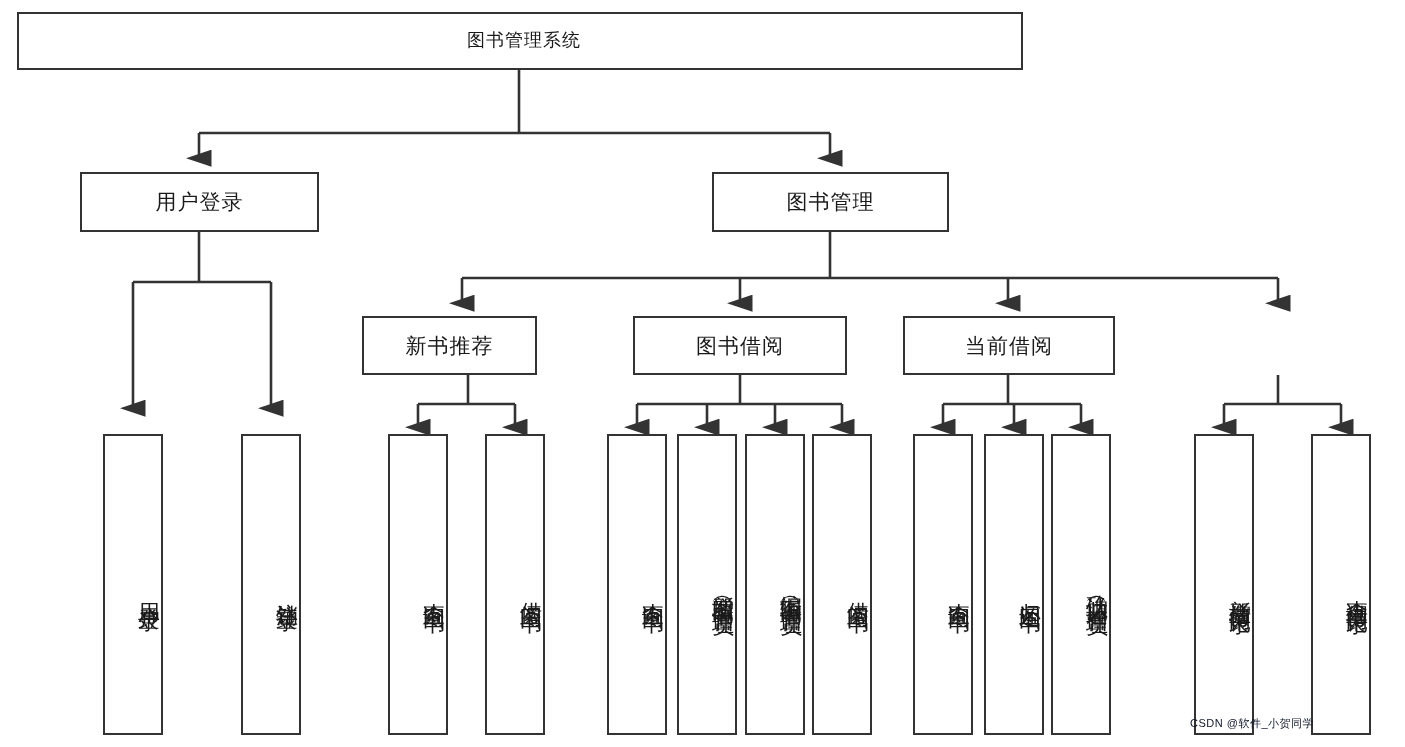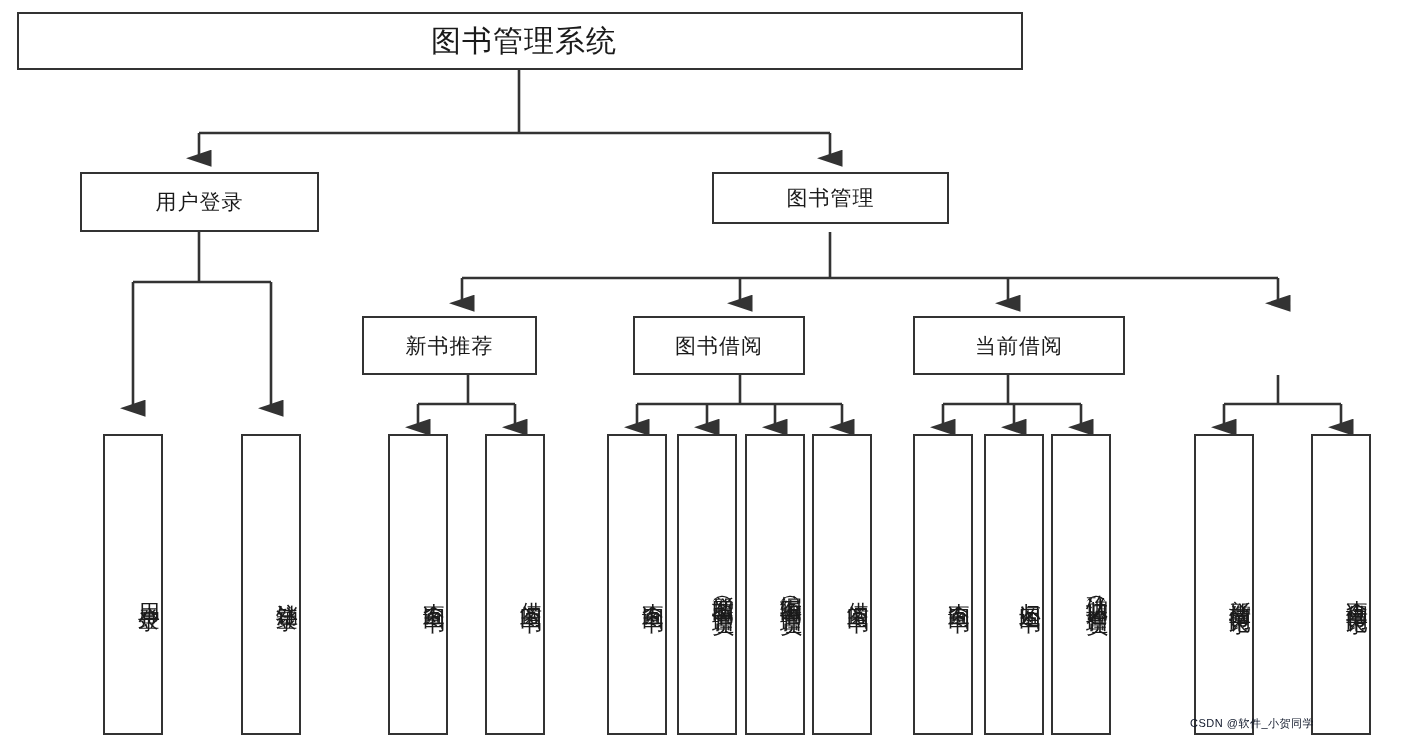--- a/index.html
+++ b/index.html
@@ -34,21 +34,21 @@
     align-items: center;
     justify-content: center;
     color: #1a1a1a;
   }
   .node.horiz {
     font-size: 21px;
     letter-spacing: 1px;
     line-height: 1.2;
   }
   .node.root {
-    font-size: 30px;
+    font-size: 18px;
     padding-left: 8px;
   }
   .node.vert {
     writing-mode: vertical-rl;
     text-orientation: upright;
     align-items: flex-start;
     justify-content: center;
     padding-top: 12px;
     font-size: 22px;
     line-height: 1.08;
@@ -118,25 +118,25 @@
       <path d="M1278,375 L1278,404"></path>
       <path d="M1224,404 L1341,404"></path>
       <path d="M1224,404 L1224,427" marker-end="url(#arrow)"></path>
       <path d="M1341,404 L1341,427" marker-end="url(#arrow)"></path>
     </g>
   </svg>
 
   <div class="node horiz root" style="left:17px; top:12px; width:1006px; height:58px;">图书管理系统</div>
 
   <div class="node horiz" style="left:80px; top:172px; width:239px; height:60px;">用户登录</div>
-  <div class="node horiz" style="left:712px; top:172px; width:237px; height:52px;">图书管理</div>
+  <div class="node horiz" style="left:712px; top:172px; width:237px; height:60px;">图书管理</div>
 
   <div class="node horiz" style="left:362px; top:316px; width:175px; height:59px;">新书推荐</div>
-  <div class="node horiz" style="left:633px; top:316px; width:172px; height:59px;">图书借阅</div>
-  <div class="node horiz" style="left:903px; top:316px; width:212px; height:59px;margin-left:10px;">当前借阅</div>
+  <div class="node horiz" style="left:633px; top:316px; width:214px; height:59px;">图书借阅</div>
+  <div class="node horiz" style="left:903px; top:316px; width:212px; height:59px;">当前借阅</div>
 
   <div class="node vert" style="left:103px; top:434px; width:60px; height:301px;">
     <span class="vtxt">用户登录</span>
   </div>
   <div class="node vert" style="left:241px; top:434px; width:60px; height:301px;">
     <span class="vtxt">注销登录</span>
   </div>
 
   <div class="node vert" style="left:388px; top:434px; width:60px; height:301px;">
     <span class="vtxt">查询图书</span>

